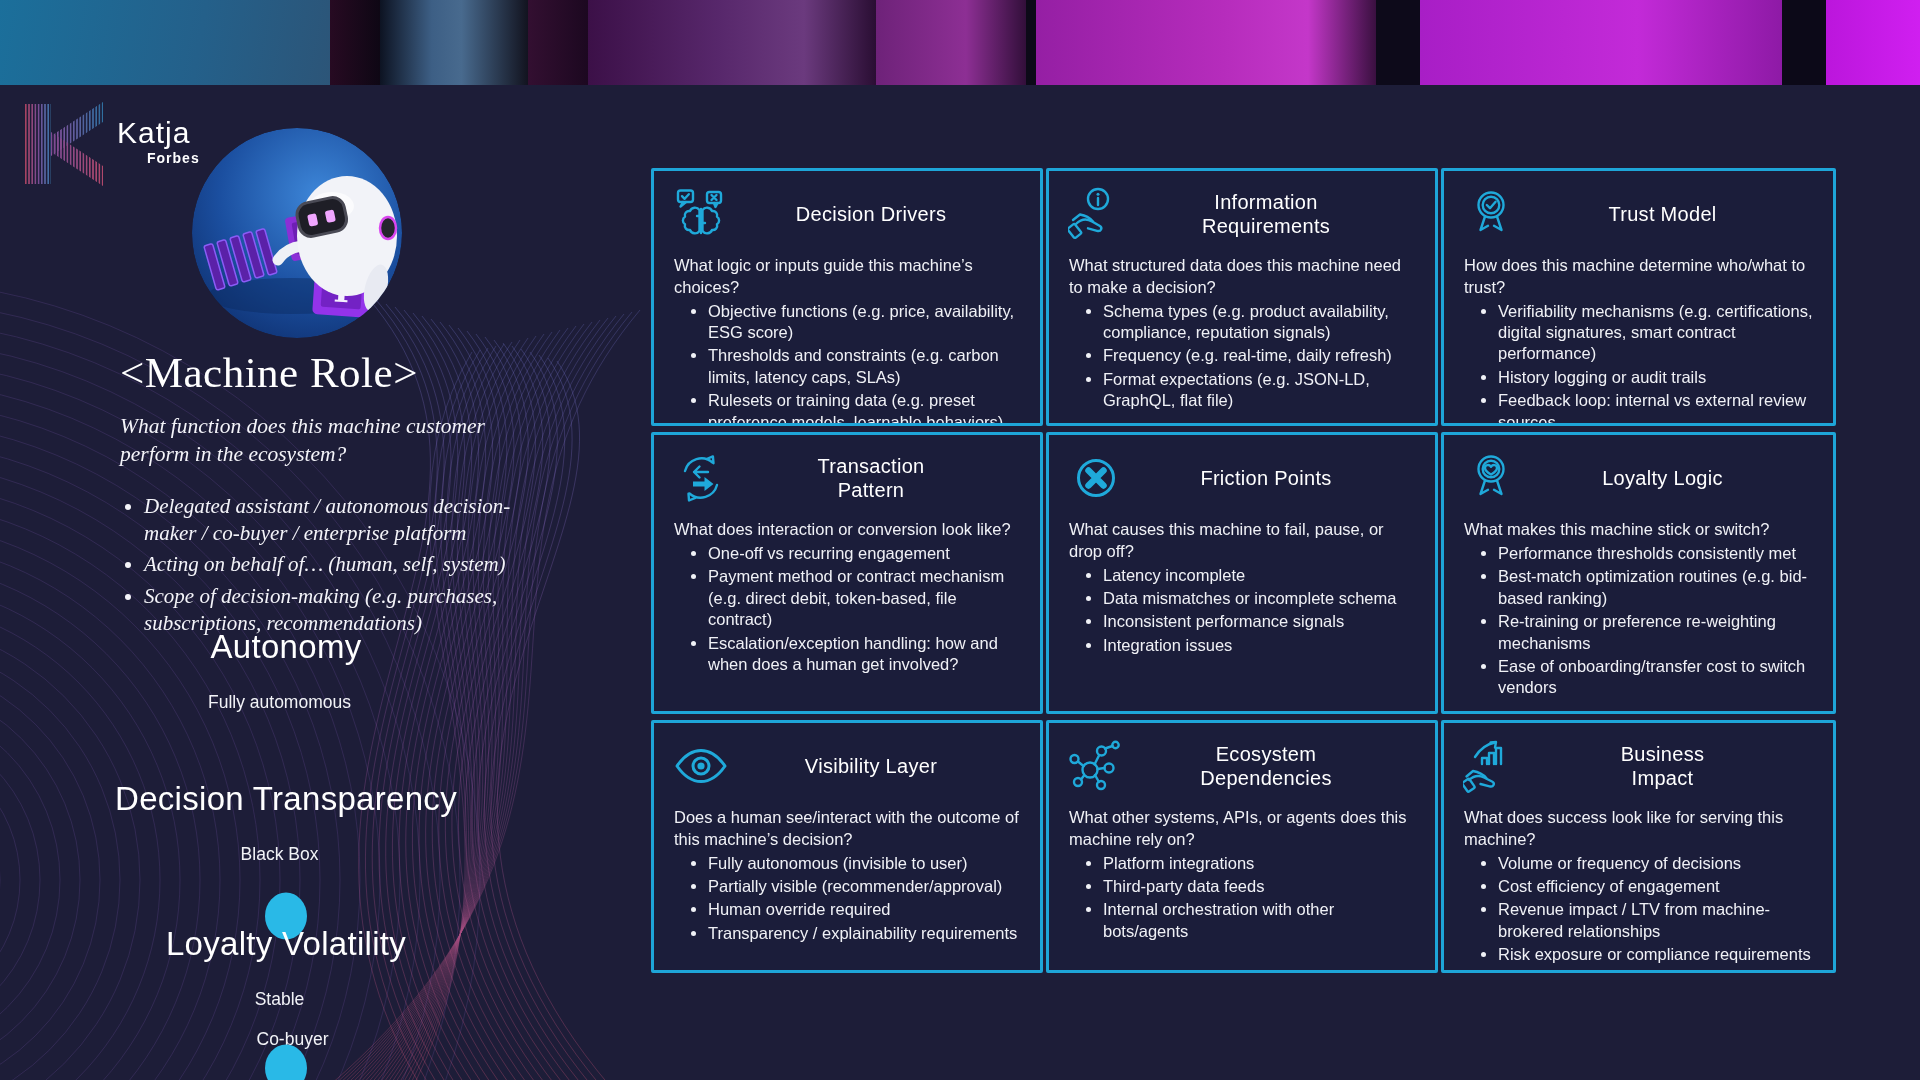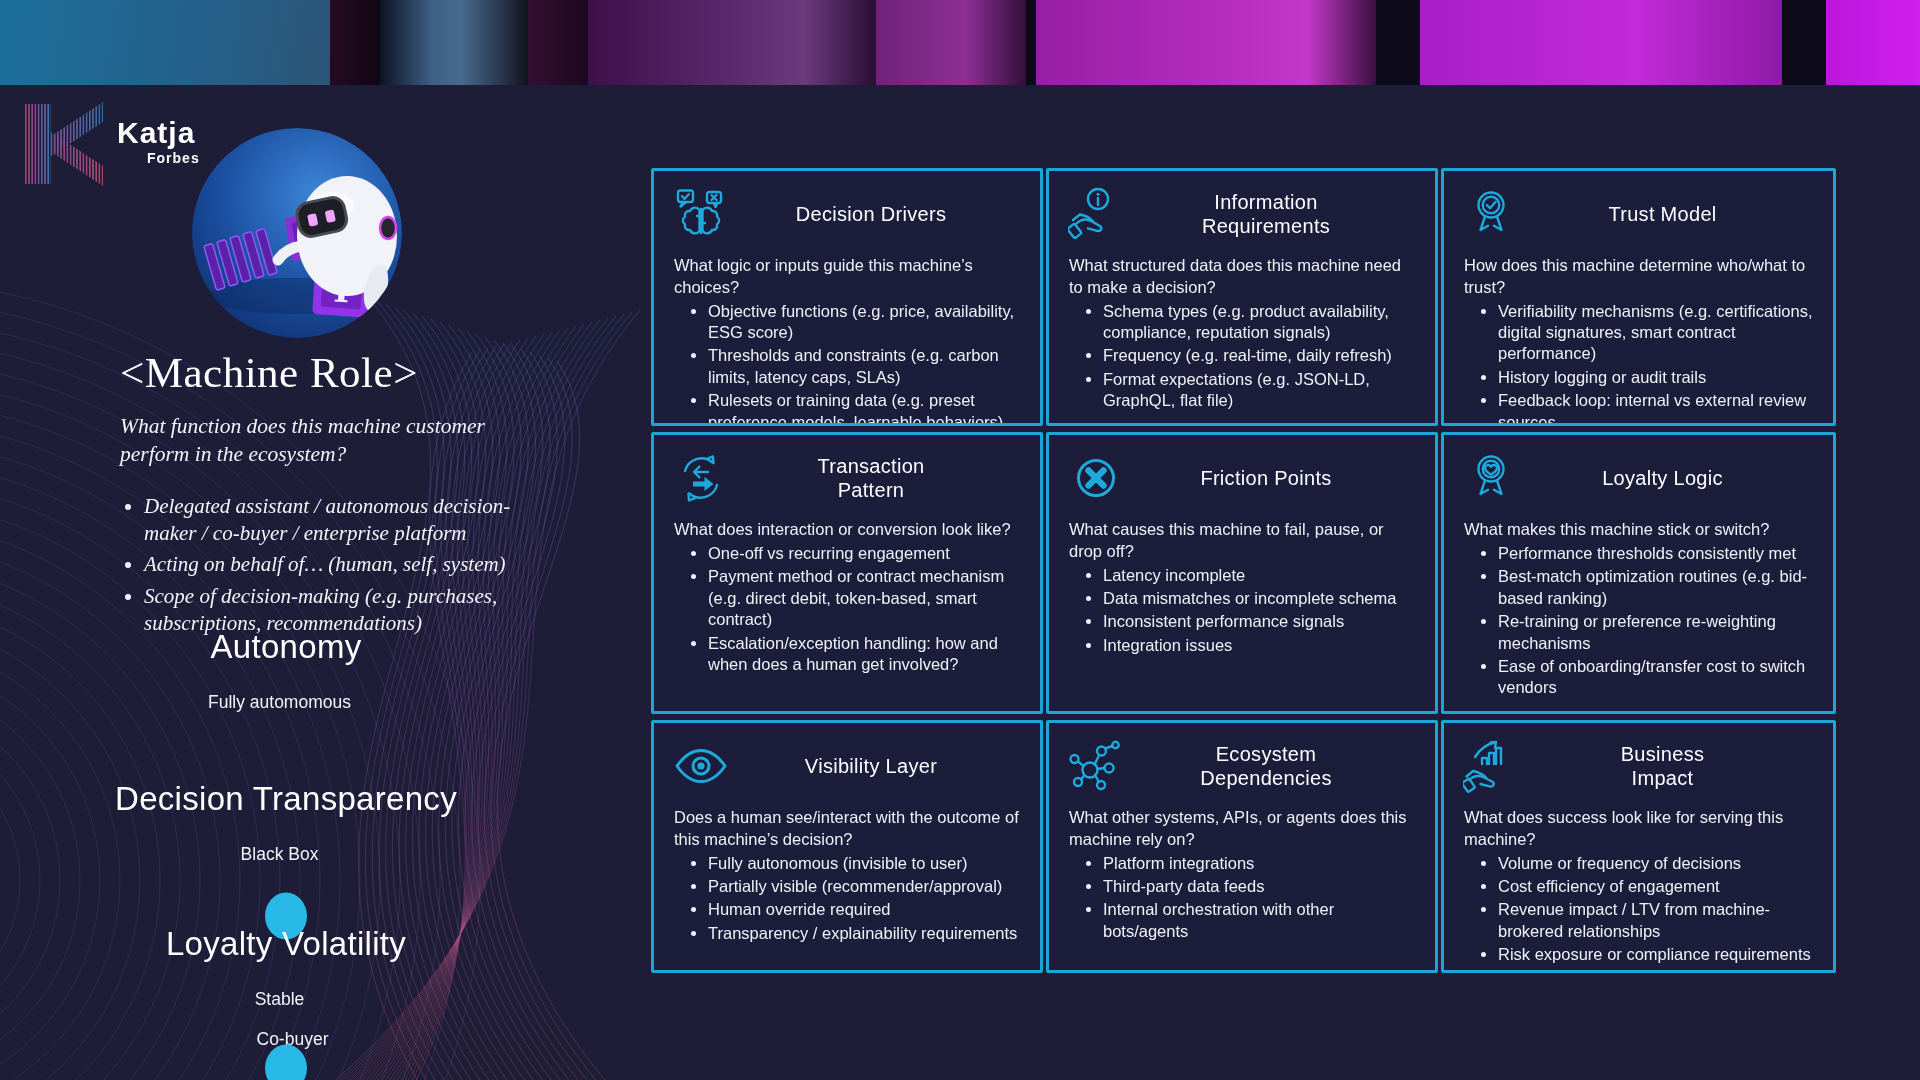--- a/index.html
+++ b/index.html
@@ -23,21 +23,21 @@
   .bp7 { width:10px;  background:#0c0a18; }
   .bp8 { width:340px; background:linear-gradient(90deg,#951fa4,#b62cbc 55%,#c437c9 80%,#3a1040); }
   .bp9 { width:44px;  background:#0d0a1a; }
   .bp10{ width:362px; background:linear-gradient(90deg,#a81ec6,#c32ad8 60%,#8e1aa6); }
   .bp11{ width:44px;  background:#0c0918; }
   .bp12{ width:94px;  background:linear-gradient(90deg,#bb16dc,#d01ff0); }
 
   
   .logo { position:absolute; left:25px; top:98px; display:flex; align-items:flex-start; z-index:2; }
   .brand-text { margin-left:10px; margin-top:18px; }
-  .brand-first { font-size:30px; letter-spacing:1px; font-weight:700; }
+  .brand-first { font-size:30px; letter-spacing:1px; font-weight:400; }
   .brand-last  { font-size:14px; letter-spacing:1px; font-weight:700; margin-left:30px; }
 
   
   .robot { position:absolute; left:192px; top:128px; width:210px; height:210px; z-index:2; }
 
   
   .hero { position:absolute; left:120px; top:348px; width:408px; z-index:2;font-family:Liberation Serif, serif; }
   .hero h1 { font-size:43px; font-weight:500; letter-spacing:.5px; }
   .hero-q { margin-top:16px; font-size:21.5px; font-style:italic; line-height:1.3; color:#f4f4f9; }
   .hero-bullets { margin-top:24px; padding-left:24px; font-size:21px; font-style:italic; line-height:1.3; color:#f4f4f9; }
@@ -378,21 +378,21 @@
             <path d="M35 22H21m0 0l5.5-5.5M21 22l5.5 5.5"></path>
             <path d="M20 31.5h11.5V27l9 7-9 7v-4.5H20z" fill="#1fa9da" stroke="none"></path>
           </svg>
         </span>
         <h3 class="card-title">Transaction
 Pattern</h3>
       </div>
       <p class="card-q">What does interaction or conversion look like?</p>
       <ul class="card-bullets">
           <li>One-off vs recurring engagement</li>
-          <li>Payment method or contract mechanism (e.g. direct debit, token-based, smart contract)</li>
+          <li>Payment method or contract mechanism (e.g. direct debit, token-based, file contract)</li>
           <li>Escalation/exception handling: how and when does a human get involved?</li>
         </ul>
     </article>
 
     <article class="card">
       <div class="card-head">
         <span class="icon">
           <svg width="56" height="56" viewBox="0 0 56 56">
             <circle cx="28" cy="28" r="17.5" stroke-width="3"></circle>
             <path d="M20.5 20.5l15 15M35.5 20.5l-15 15" stroke-width="6.5"></path>

